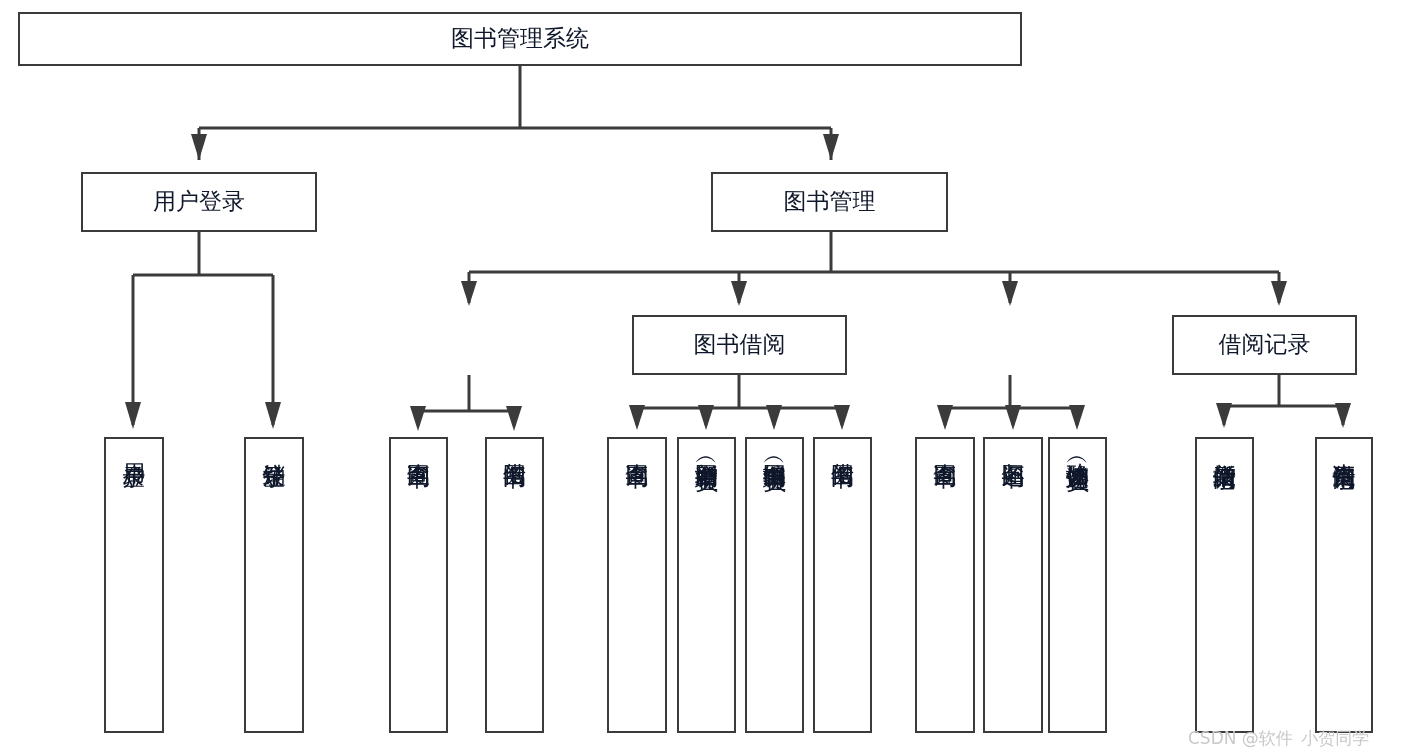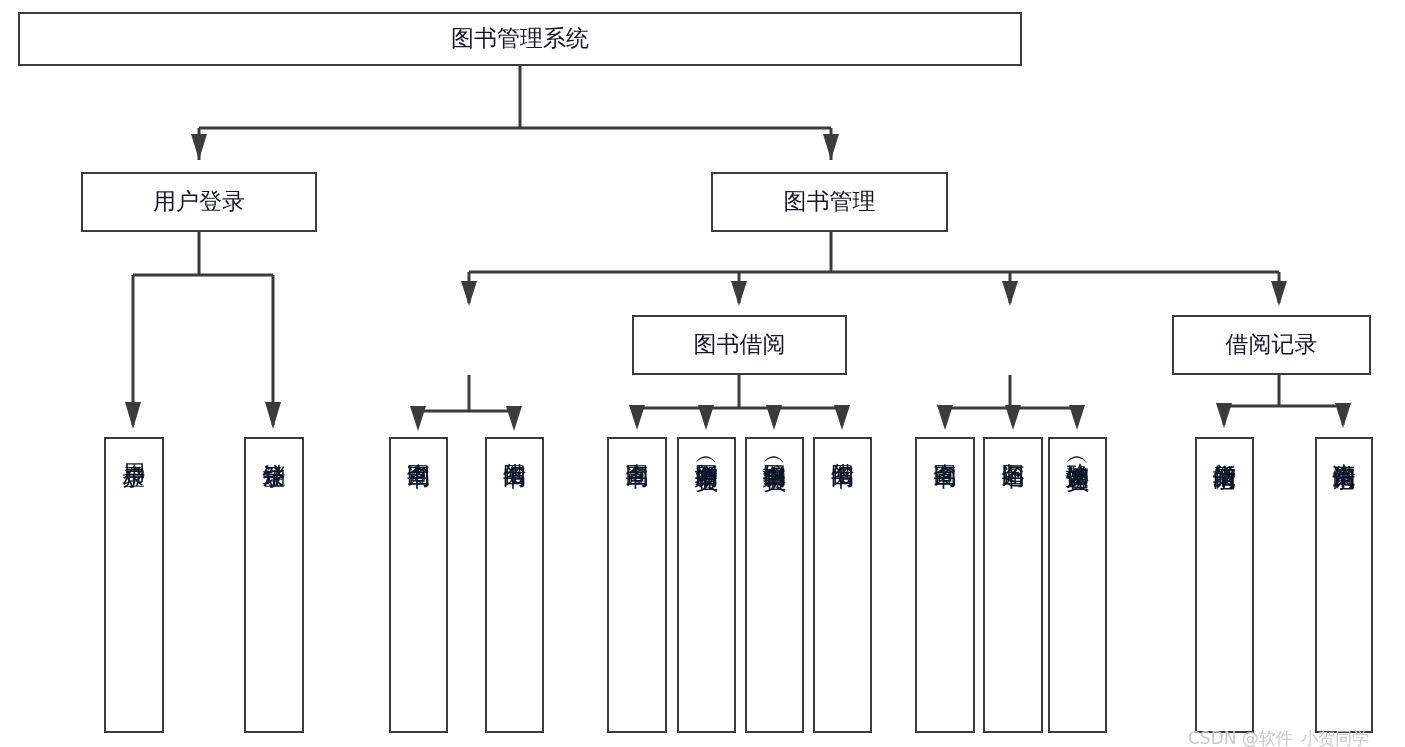--- a/index.html
+++ b/index.html
@@ -161,21 +161,21 @@
   <div class="node-box node-h" style="left:711px; top:172px; width:237px; height:60px;">
     <span class="node-label">图书管理</span>
   </div>
 
 
   <div class="node-box node-h" style="left:632px; top:315px; width:215px; height:60px;">
     <span class="node-label">图书借阅</span>
   </div>
 
 
-  <div class="node-box node-h" style="left:1172px; top:315px; width:199px; height:60px;">
+  <div class="node-box node-h" style="left:1172px; top:315px; width:185px; height:60px;">
     <span class="node-label">借阅记录</span>
   </div>
 
   <div class="node-box node-v" style="left:104px; top:437px; width:60px; height:296px;">
     <span class="node-label">用户登录</span>
   </div>
 
   <div class="node-box node-v" style="left:244px; top:437px; width:60px; height:296px;">
     <span class="node-label">注销登录</span>
   </div>

